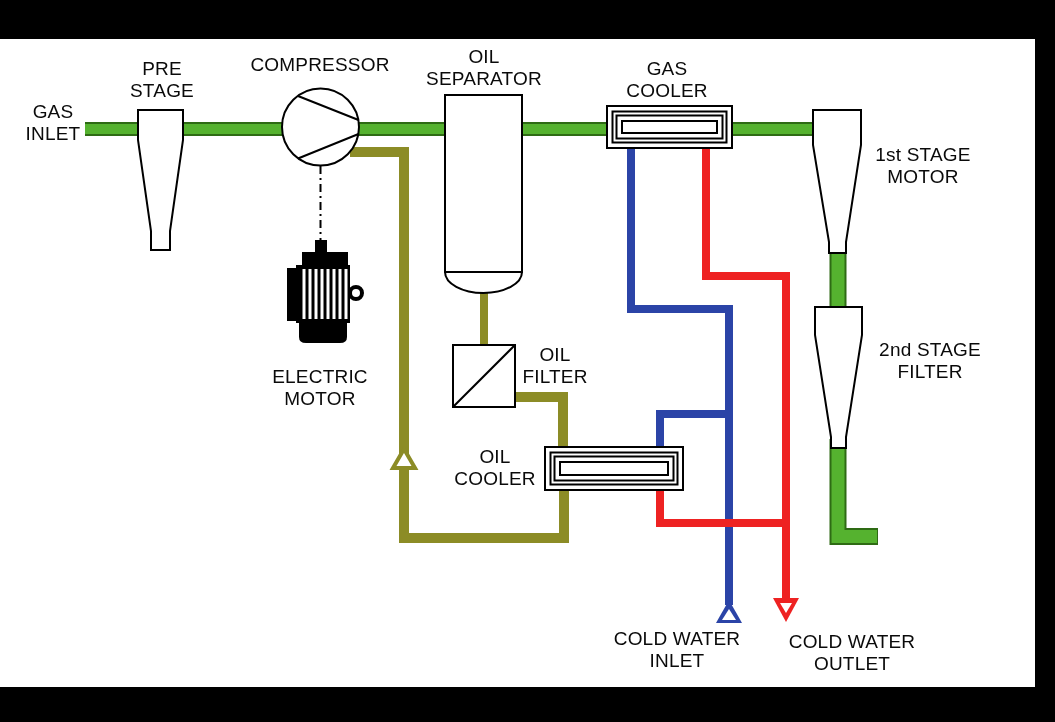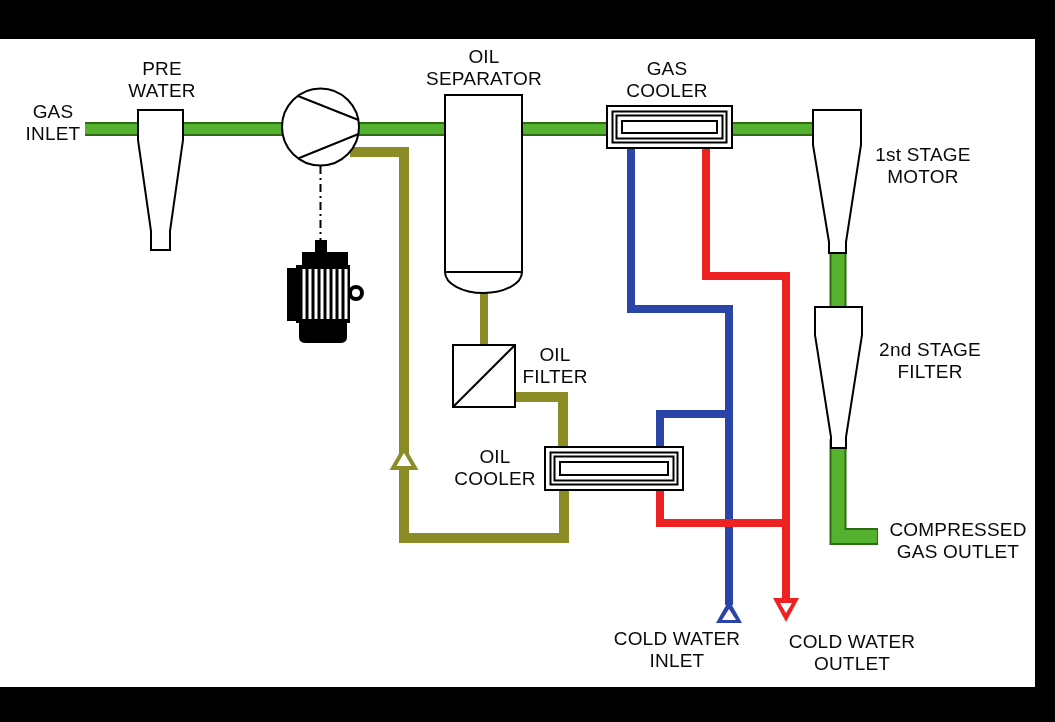--- a/index.html
+++ b/index.html
@@ -112,32 +112,33 @@
       <path stroke="#fff" stroke-width="3" fill="none" d="M304,230 V280 M310,230 V280 M316,230 V280 M322,230 V280 M328,230 V280 M334,230 V280 M340,230 V280 M346,230 V280"></path>
       <rect x="287" y="229" width="10" height="53" fill="#000"></rect>
       <circle cx="356" cy="254" r="6" fill="#fff" stroke="#000" stroke-width="4"></circle>
       <path d="M299,284 H347 V298 Q347,304 340,304 H306 Q299,304 299,298 Z" fill="#000"></path>
     </g>
   </svg>
 
   <div class="lbl" style="left:53px;top:62px">GAS
 INLET</div>
   <div class="lbl" style="left:162px;top:19px">PRE
-WATER</div>
+STAGE</div>
+  <div class="lbl" style="left:320px;top:15px">COMPRESSOR</div>
   <div class="lbl" style="left:484px;top:7px">OIL
 SEPARATOR</div>
   <div class="lbl" style="left:667px;top:19px">GAS
 COOLER</div>
   <div class="lbl" style="left:923px;top:105px">1st STAGE
 MOTOR</div>
   <div class="lbl" style="left:930px;top:300px">2nd STAGE
 FILTER</div>
-  <div class="lbl" style="left:958px;top:480px">COMPRESSED
-GAS OUTLET</div>
   <div class="lbl" style="left:555px;top:305px">OIL
 FILTER</div>
   <div class="lbl" style="left:495px;top:407px">OIL
 COOLER</div>
+  <div class="lbl" style="left:320px;top:327px">ELECTRIC
+MOTOR</div>
   <div class="lbl" style="left:677px;top:589px">COLD WATER
 INLET</div>
   <div class="lbl" style="left:852px;top:592px">COLD WATER
 OUTLET</div>
 </div>
 
 </body></html>

